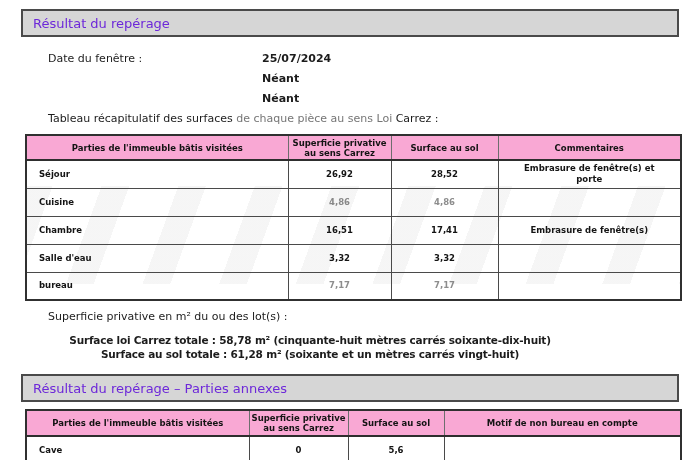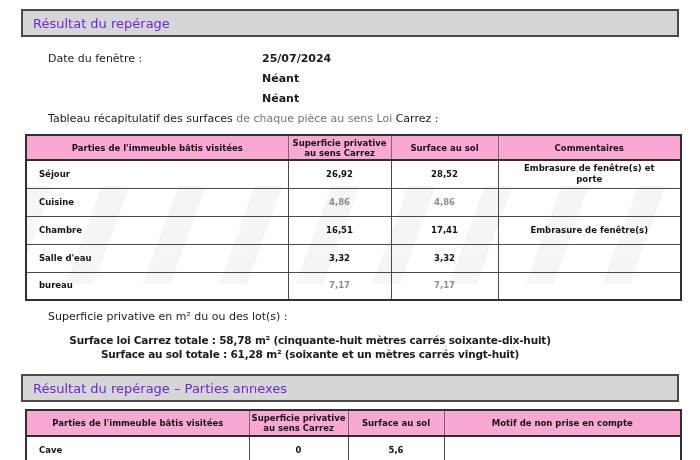--- a/index.html
+++ b/index.html
@@ -141,21 +141,21 @@
       <col style="width:223px">
       <col style="width:99px">
       <col style="width:96px">
       <col style="width:237px">
     </colgroup>
   <thead>
       <tr>
         <th>Parties de l'immeuble bâtis visitées</th>
         <th>Superficie privative au sens Carrez</th>
         <th>Surface au sol</th>
-        <th>Motif de non prise en compte</th>
+        <th>Motif de non bureau en compte</th>
       </tr>
     </thead>
   <tbody>
       <tr>
         <td class="cell-name">Cave</td>
         <td class="cell-num">0</td>
         <td class="cell-num">5,6</td>
         <td class="cell-comment"></td>
       </tr>
     </tbody>

